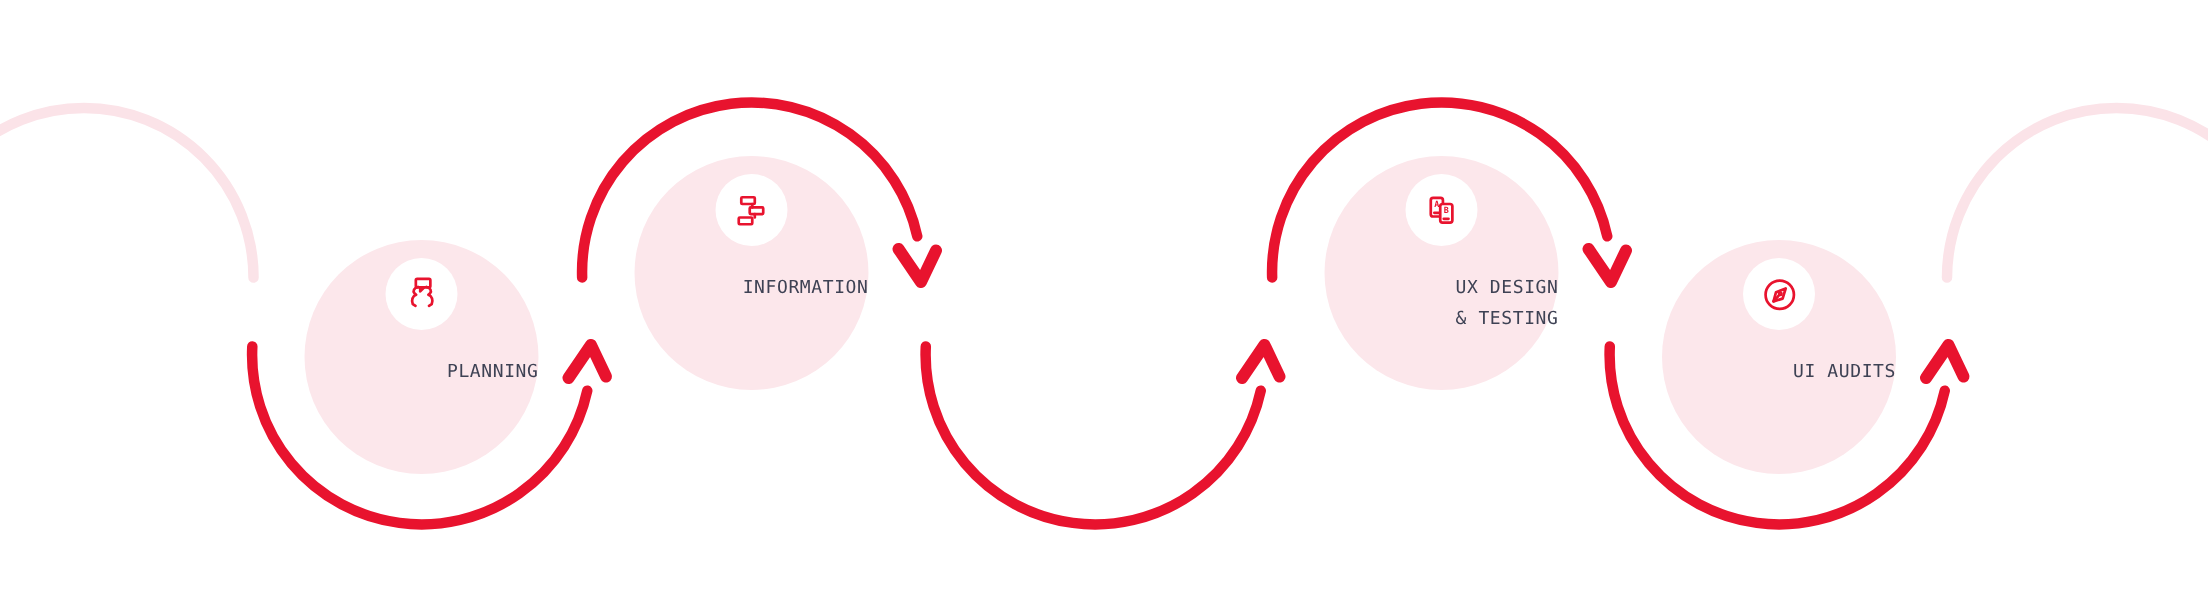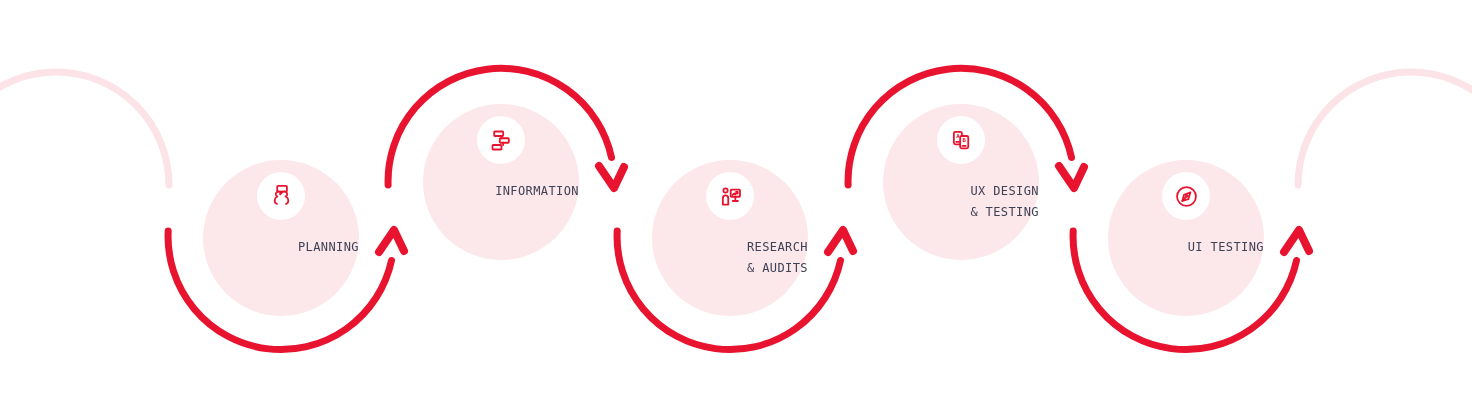--- a/index.html
+++ b/index.html
@@ -75,37 +75,20 @@
         <rect class="st" x="4" y="16" width="8" height="4" rx="0.6"></rect>
         <path class="st" d="M12 8 v2"></path>
         <path class="st" d="M13.5 14 v2"></path>
       </svg>
     </div>
     <div class="step-label">
       <span>INFORMATION</span>
     </div>
   </div>
 
-  <div class="step" style="left:652px;top:160px">
-    <div class="icon-badge">
-      <svg class="step-icon" viewBox="0 0 24 24">
-        <circle class="st" cx="7.6" cy="6.6" r="1.9"></circle>
-        <path class="st" d="M5.2 19.2 v-5.8 a2.4 2.4 0 0 1 4.8 0 v5.8 z"></path>
-        <rect class="st" x="12.2" y="5.8" width="8.2" height="6.4" rx="0.6"></rect>
-        <path class="st" d="M16.3 12.2 V16"></path>
-        <path class="st" d="M14 16 h4.6"></path>
-        <path class="st" d="M13.9 10.6 L15.4 9.2 l0.9 0.9 L18.2 8.3"></path>
-        <path class="st" d="M16.9 8 h1.4 v1.4"></path>
-      </svg>
-    </div>
-    <div class="step-label">
-      <span>RESEARCH</span>
-      <span>&amp; AUDITS</span>
-    </div>
-  </div>
 
   <div class="step" style="left:883px;top:104px">
     <div class="icon-badge">
       <svg class="step-icon" viewBox="0 0 24 24">
         <rect class="st" x="5.2" y="4.4" width="7.2" height="11" rx="1.4"></rect>
         <text x="8.8" y="10" text-anchor="middle">A</text>
         <path class="st" d="M7.3 13.2 h2.8"></path>
         <rect class="st-fill-white" x="10.8" y="8" width="7.2" height="11" rx="1.4"></rect>
         <text x="14.4" y="13.6" text-anchor="middle">B</text>
         <path class="st" d="M12.9 16.8 h2.8"></path>
@@ -120,17 +103,17 @@
   <div class="step" style="left:1108px;top:160px">
     <div class="icon-badge">
       <svg class="step-icon" viewBox="0 0 24 24">
         <circle class="st" cx="12" cy="12" r="8.4"></circle>
         <path class="st" d="M8.3 15.9 L9.8 10.5 L15.5 8.3 L13.7 14.3 Z"></path>
         <path class="st" d="M8.3 15.9 L12 11.8"></path>
         <circle class="st" cx="12.3" cy="11.4" r="0.7"></circle>
       </svg>
     </div>
     <div class="step-label">
-      <span>UI TESTING</span>
+      <span>UI AUDITS</span>
     </div>
   </div>
 
 </div>
 
 </body></html>

